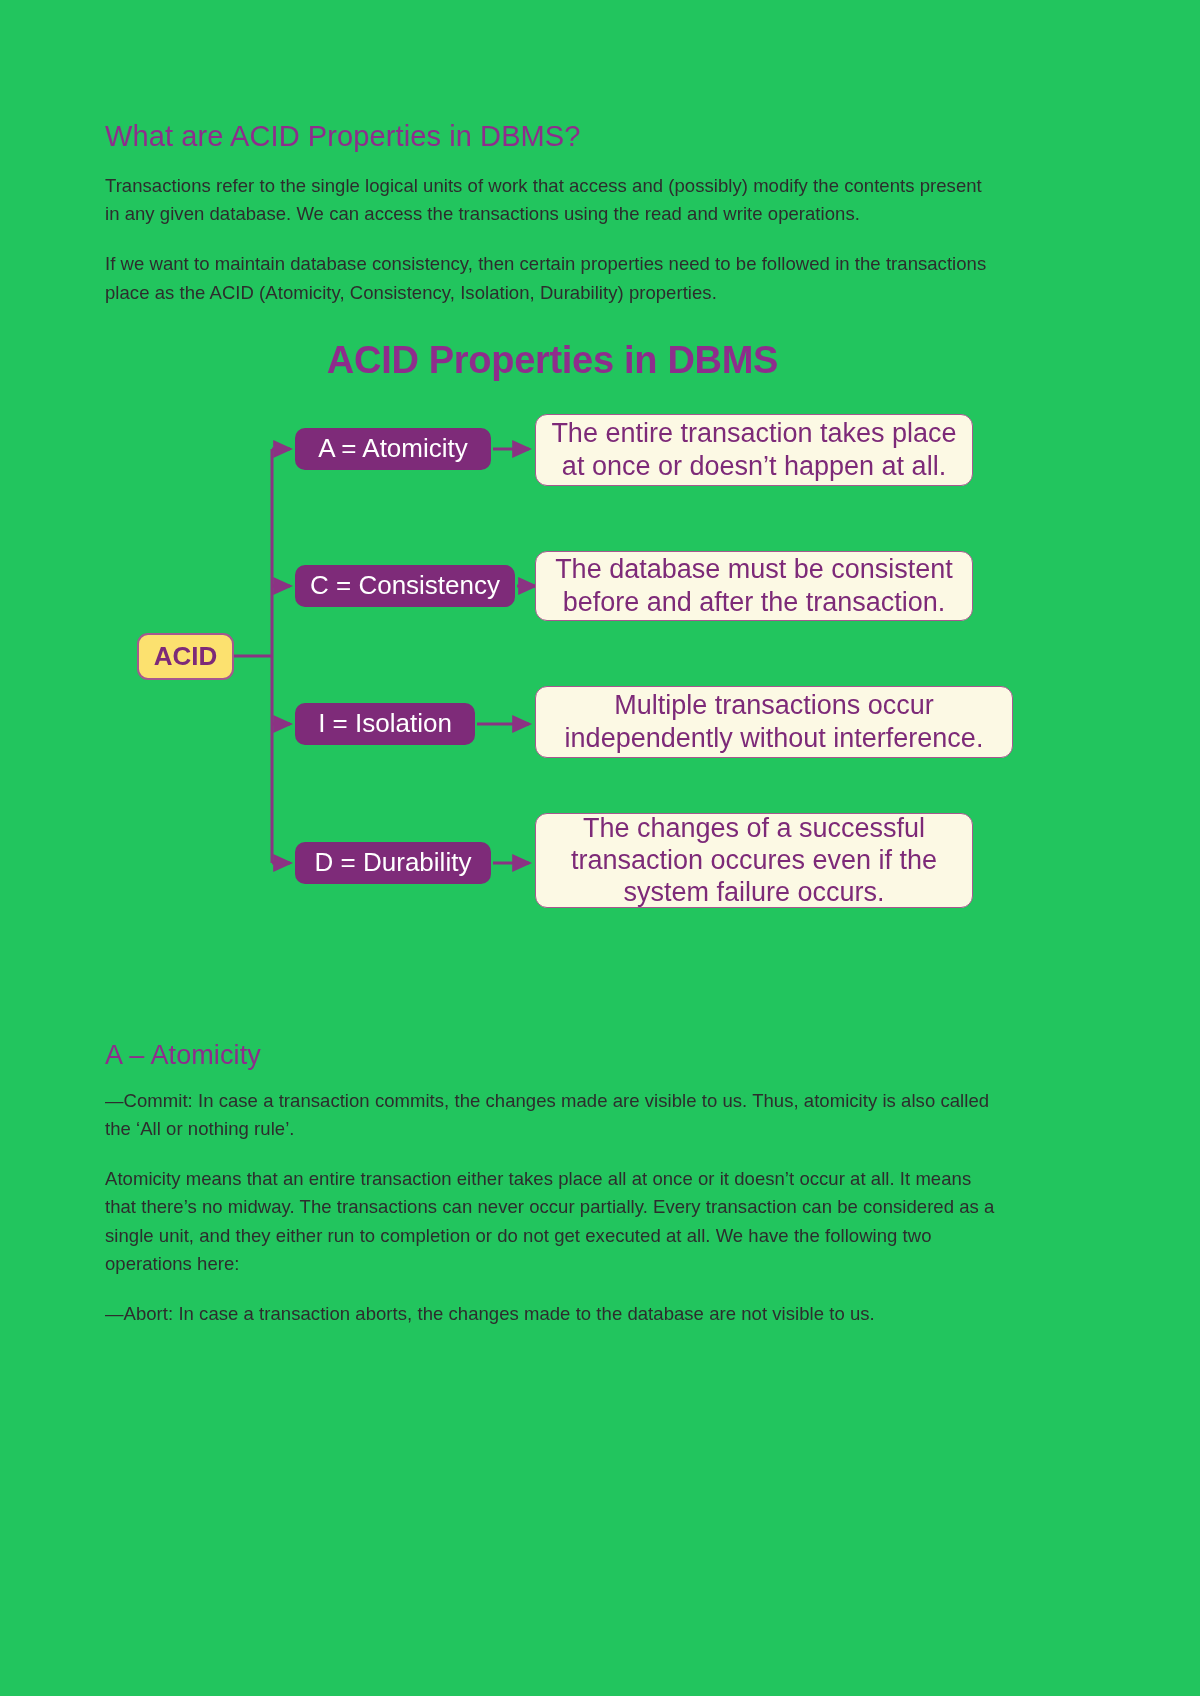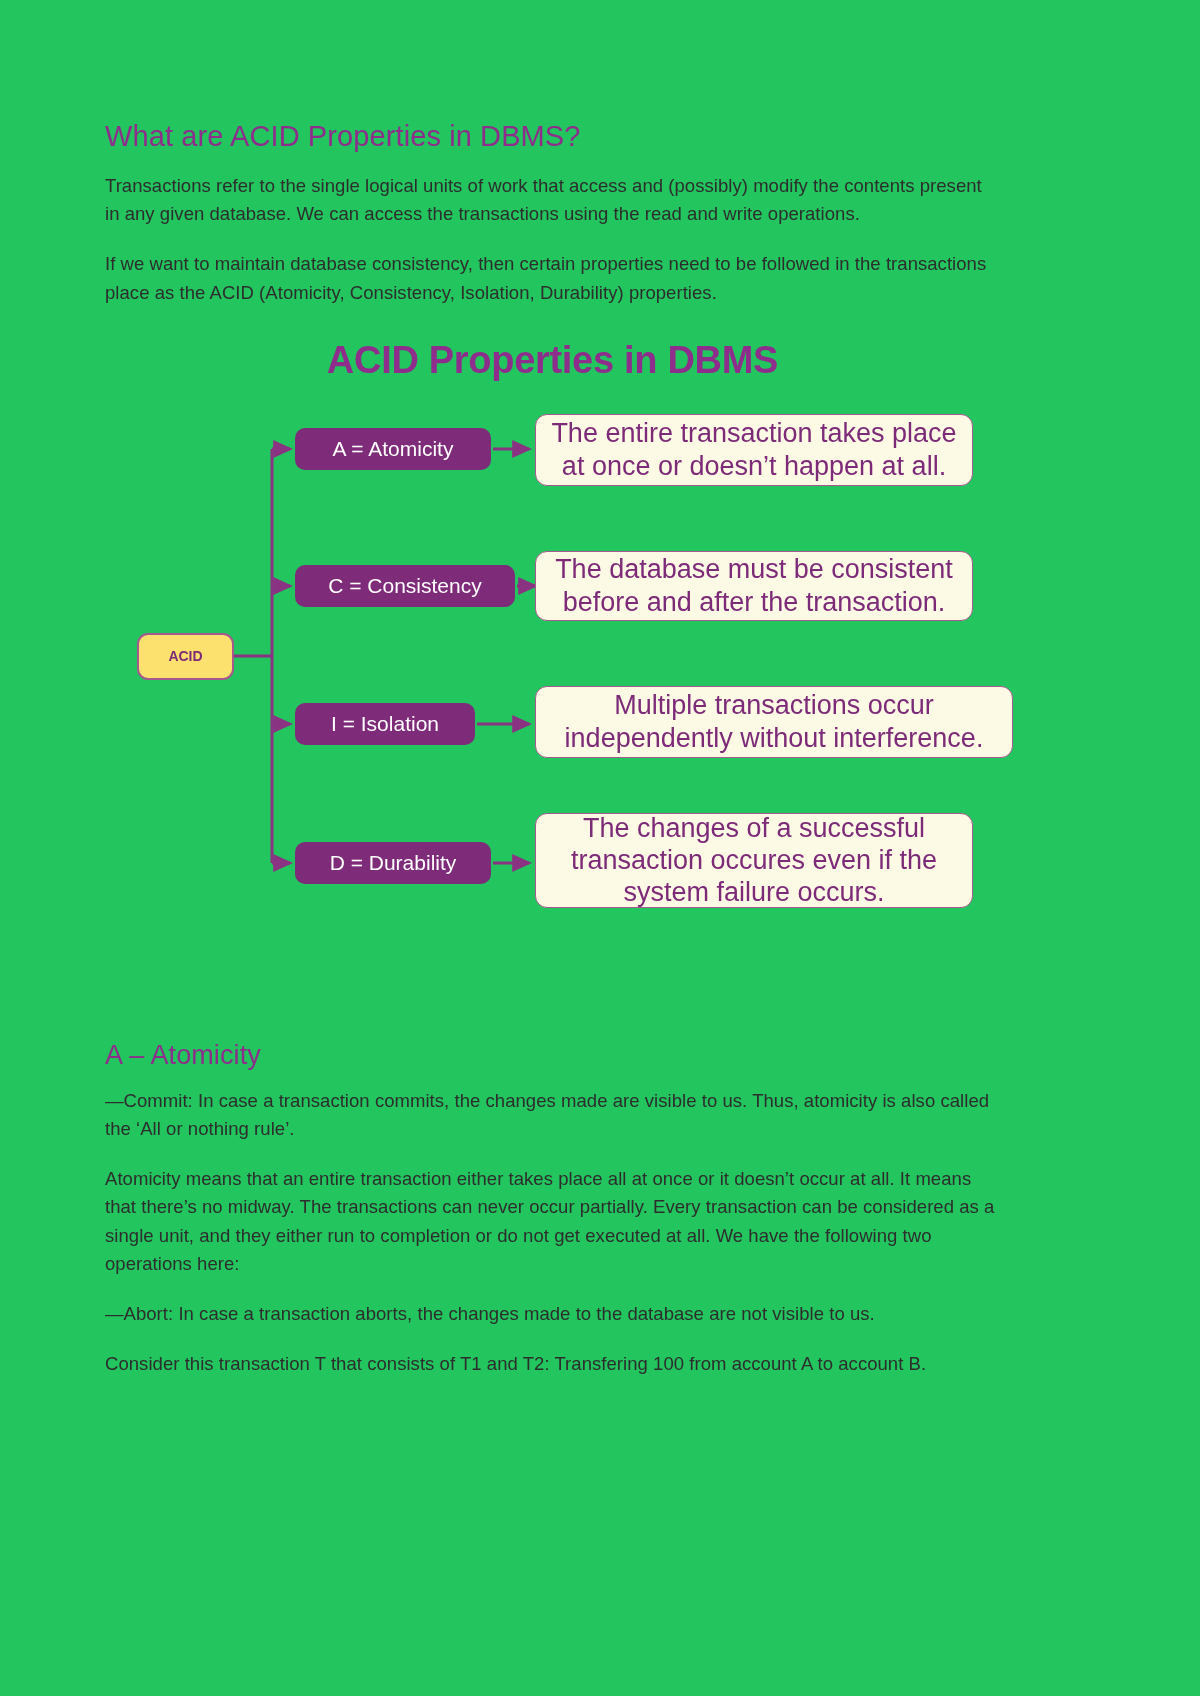--- a/index.html
+++ b/index.html
@@ -85,36 +85,36 @@
     left: 32px;
     top: 232px;
     width: 97px;
     height: 47px;
     background: #fce16f;
     border: 2px solid #a6588f;
     border-radius: 11px;
     display: flex;
     align-items: center;
     justify-content: center;
-    font-size: 14px;
+    font-size: 26px;
     font-weight: bold;
     color: #7d2a78;
     box-sizing: border-box;
   }
 
   .prop-box {
     position: absolute;
     height: 42px;
     background: #7e2b79;
     border-radius: 10px;
     display: flex;
     align-items: center;
     justify-content: center;
     color: #ffffff;
-    font-size: 21px;
+    font-size: 26px;
     font-weight: 500;
     box-sizing: border-box;
     padding: 16px 14px;
     white-space: nowrap;
   }
 
   .desc-box {
     position: absolute;
     background: #fcf9e4;
     border: 1.6px solid #a6588f;
@@ -194,16 +194,15 @@
         <div class="desc-box" style="left:430px; top:412px; width:438px; height:95px;">The changes of a successful transaction occures even if the system failure occurs.</div>
 
       </div>
     </div>
 
     <h2 class="section-title" style="margin-top:100px;">A – Atomicity</h2>
 
     <p class="para">—Commit: In case a transaction commits, the changes made are visible to us. Thus, atomicity is also called the ‘All or nothing rule’.</p>
     <p class="para">Atomicity means that an entire transaction either takes place all at once or it doesn’t occur at all. It means that there’s no midway. The transactions can never occur partially. Every transaction can be considered as a single unit, and they either run to completion or do not get executed at all. We have the following two operations here:</p>
     <p class="para">—Abort: In case a transaction aborts, the changes made to the database are not visible to us.</p>
-    <p class="para">Consider this transaction T that consists of T1 and T2: Transfering 100 from account A to account B.</p>
 
   </div>
 </div>
 
 </body></html>

